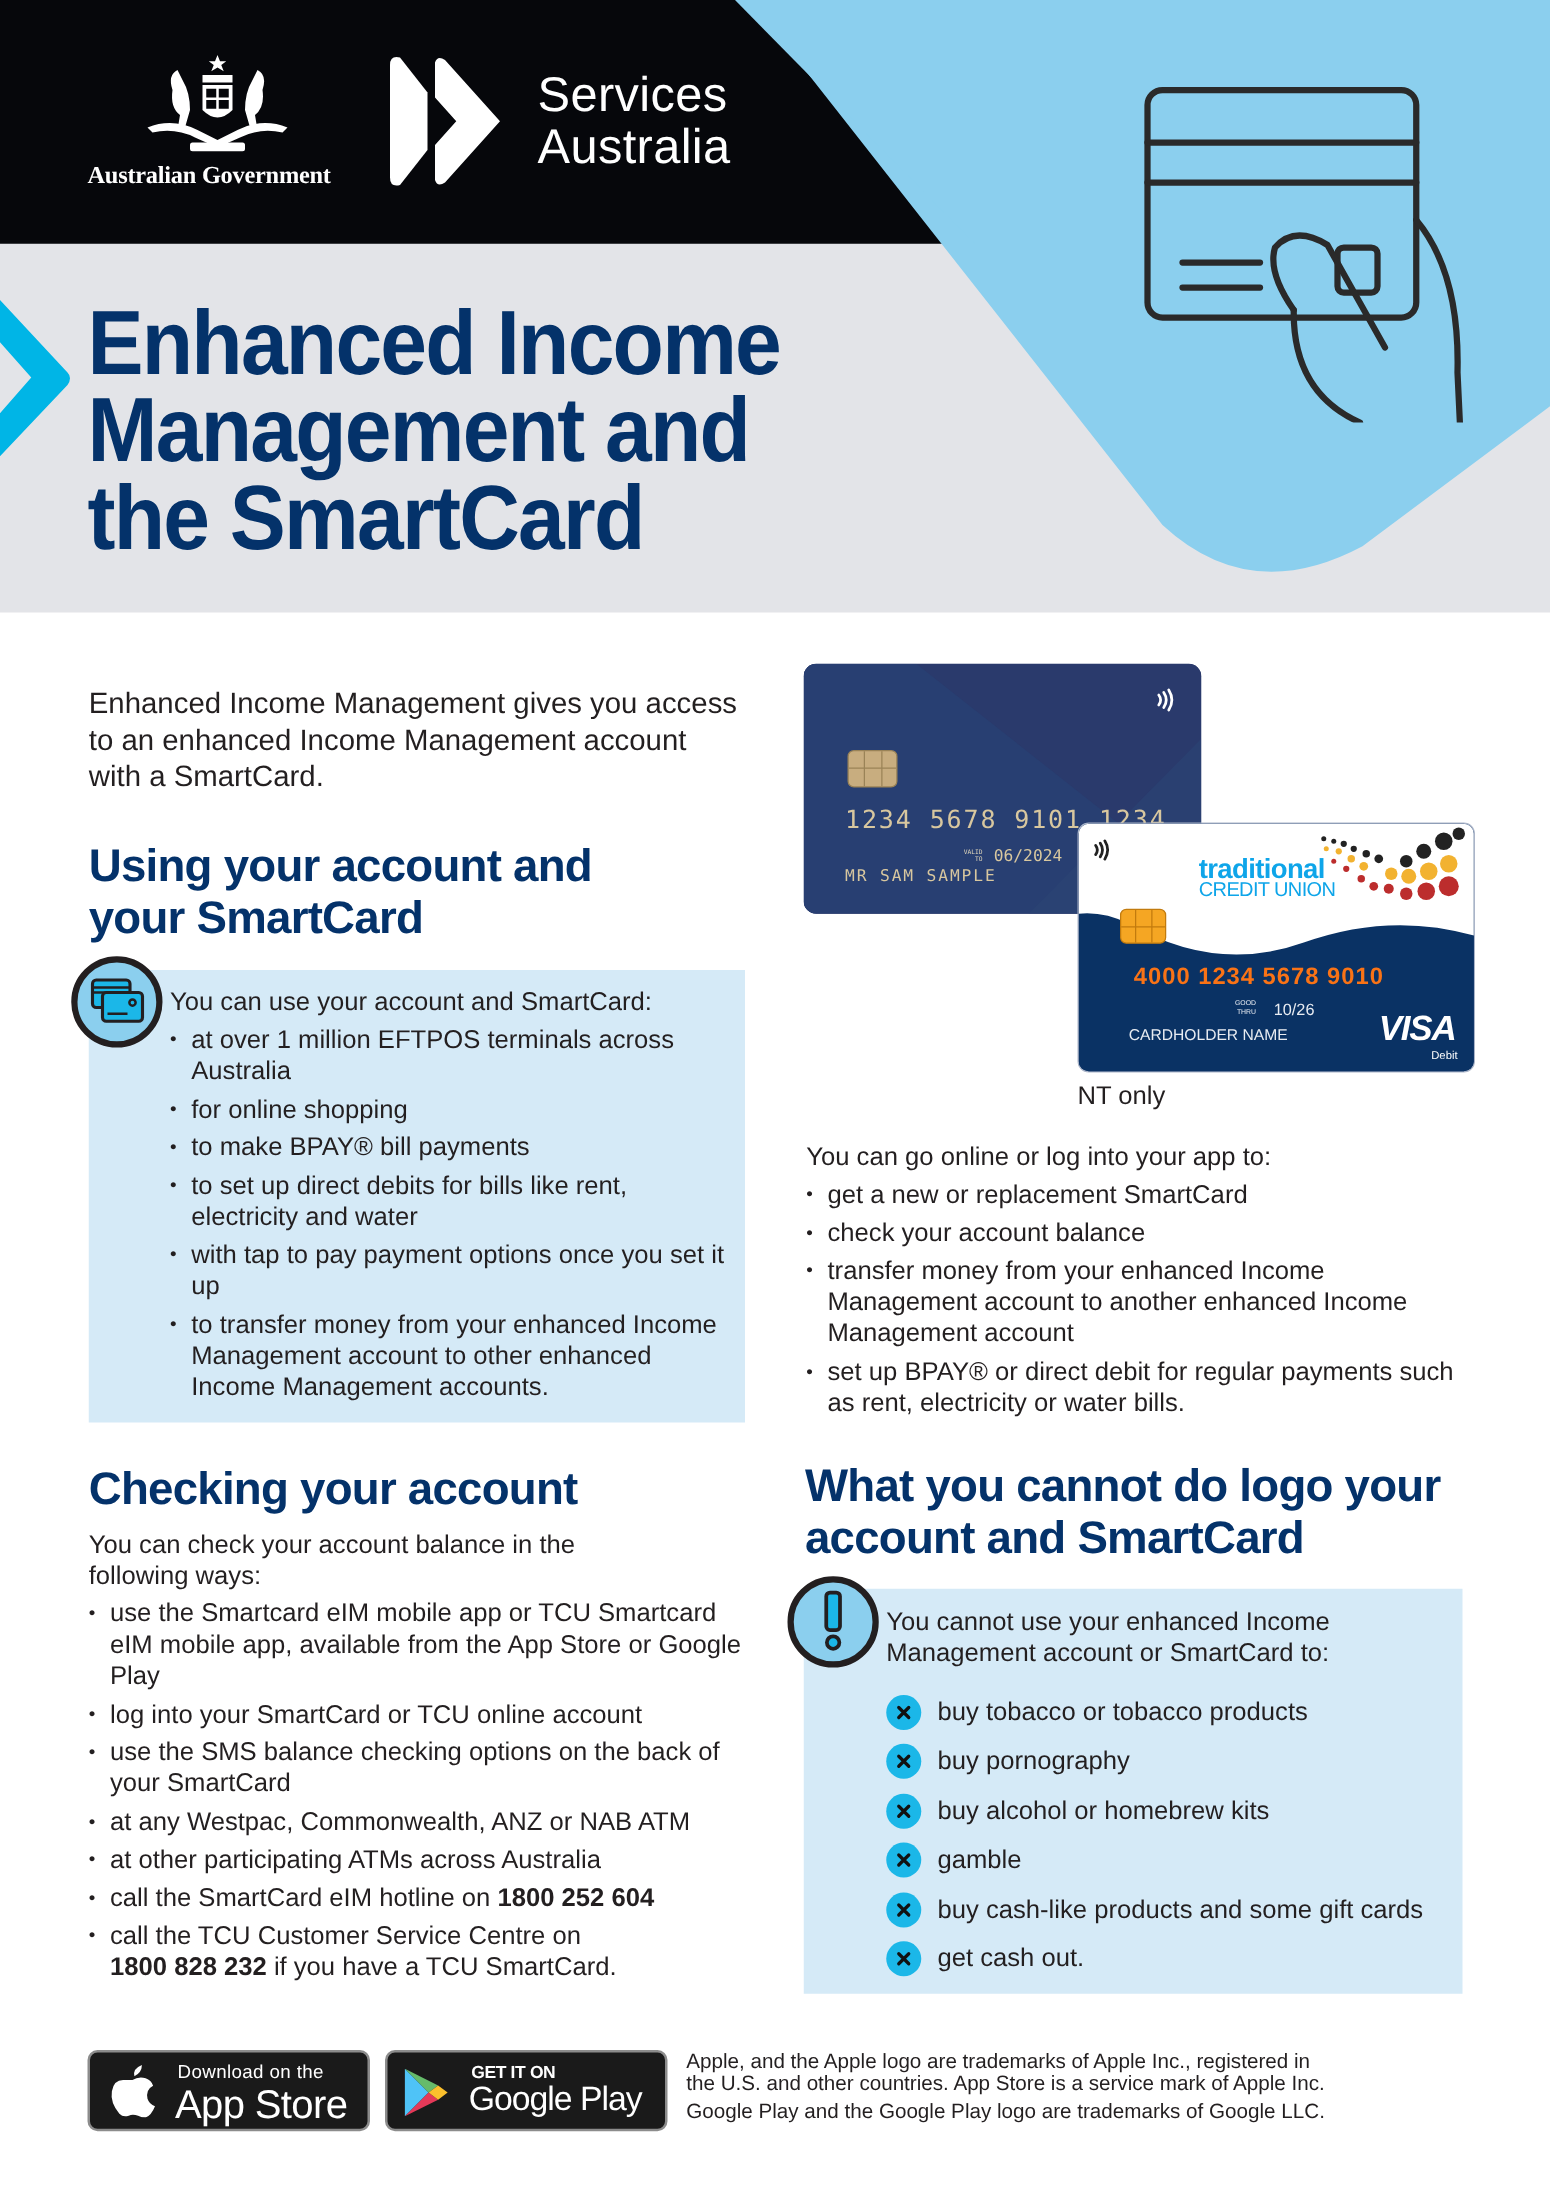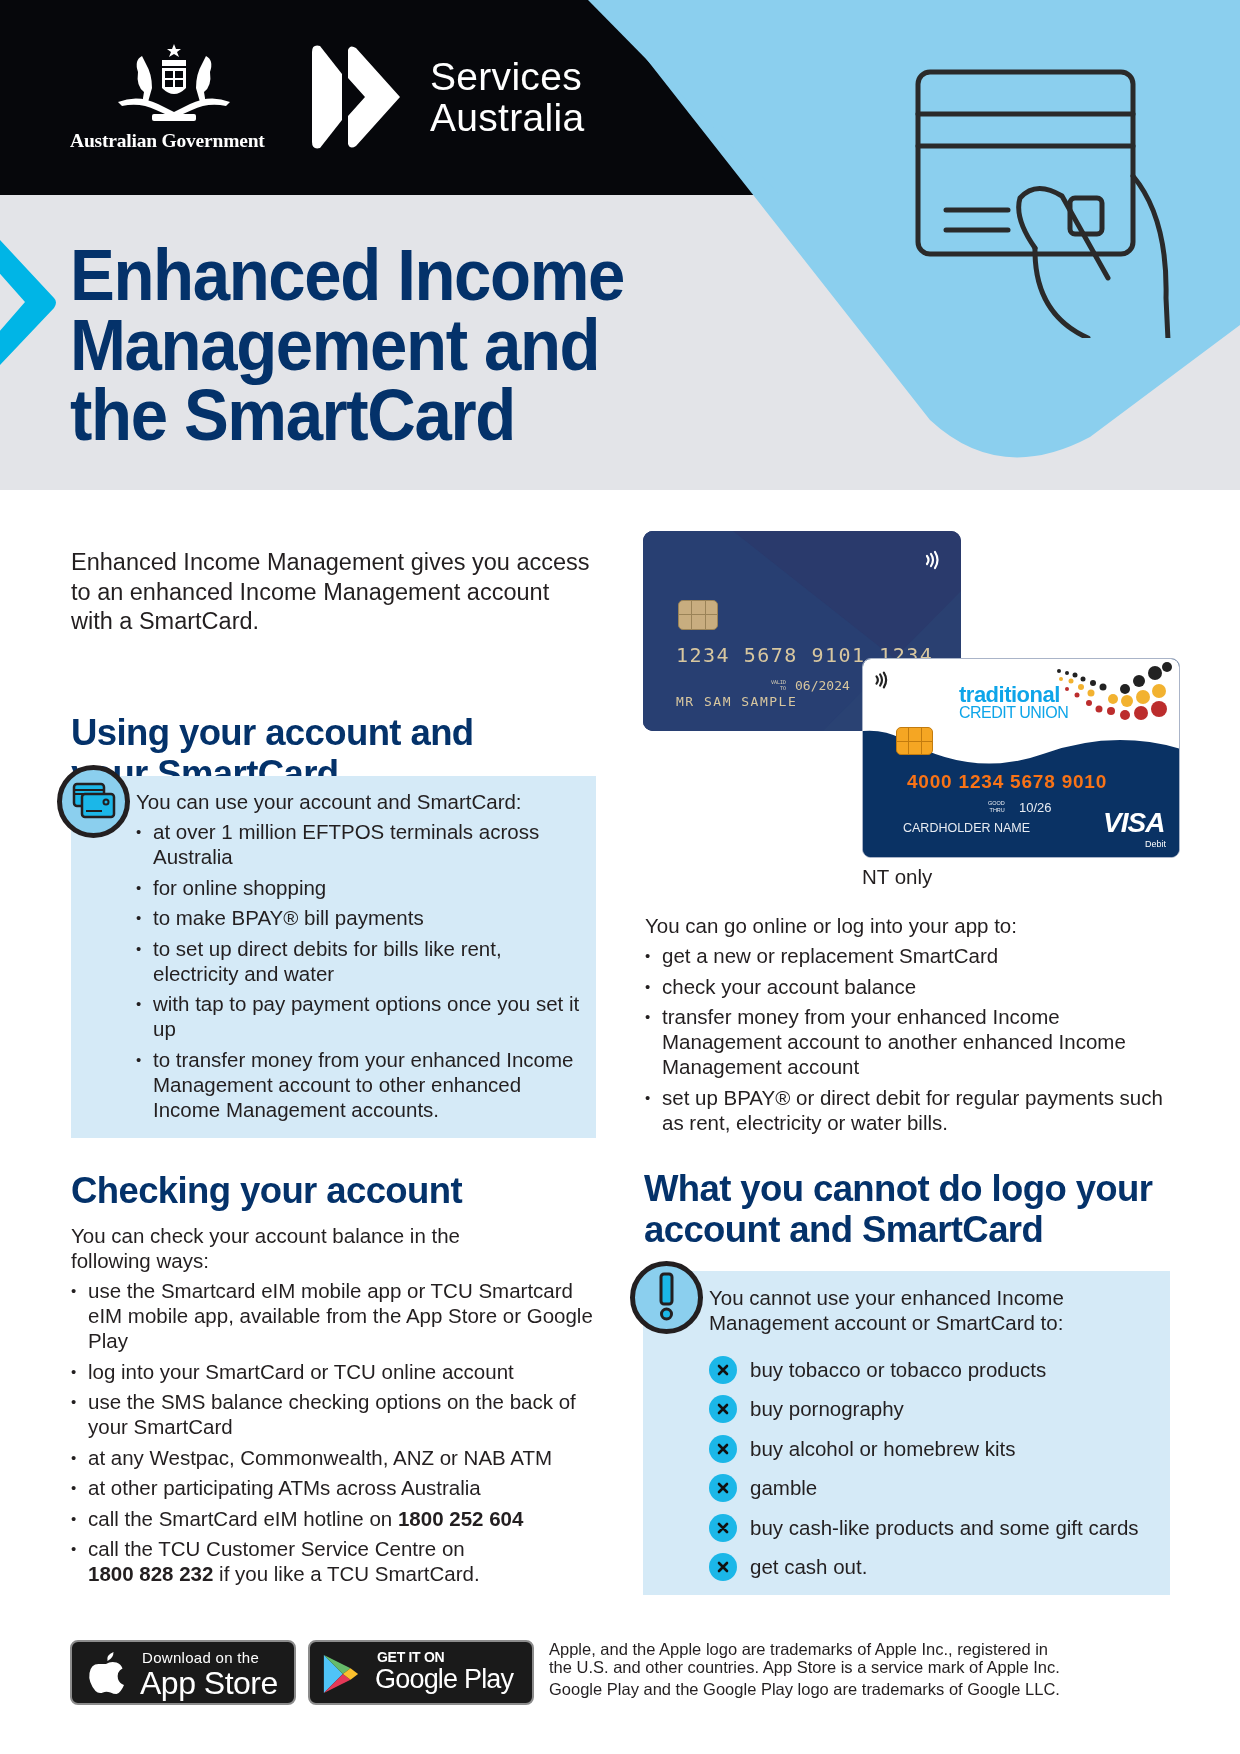--- a/index.html
+++ b/index.html
@@ -98,21 +98,21 @@
 
   <h1 class="page-title">
     <div>Enhanced Income</div>
     <div>Management and</div>
     <div>the SmartCard</div>
   </h1>
 </div>
 
 <p class="intro" style="position:absolute; left:71px; top:548px; width:520px;">Enhanced Income Management gives you access to an enhanced Income Management account with a SmartCard.</p>
 
-<h2 class="section" style="position:absolute; left:71px; top:672px; width:520px;margin-top:40px;">
+<h2 class="section" style="position:absolute; left:71px; top:672px; width:520px;">
   <div>Using your account and</div>
   <div>your SmartCard</div>
 </h2>
 
 <div class="callout" style="left:71px; top:776px; width:525px; height:362px;">
   <div style="position:absolute; left:65px; top:13px; width:450px;">
     <p class="callout-lead" style="margin-bottom:5px;">You can use your account and SmartCard:</p>
     <ul class="dots">
       <li>at over 1 million EFTPOS terminals across Australia</li>
       <li>for online shopping</li>
@@ -138,21 +138,21 @@
 
 <div style="position:absolute; left:71px; top:1223px; width:530px;">
   <p class="callout-lead" style="margin-bottom:5px; width:420px;">You can check your account balance in the following ways:</p>
   <ul class="dots">
     <li><span>use the Smartcard eIM mobile app or TCU Smartcard eIM mobile app, available from the App Store or Google Play</span></li>
     <li><span>log into your SmartCard or TCU online account</span></li>
     <li><span>use the SMS balance checking options on the back of your SmartCard</span></li>
     <li><span>at any Westpac, Commonwealth, ANZ or NAB ATM</span></li>
     <li><span>at other participating ATMs across Australia</span></li>
     <li><span>call the SmartCard eIM hotline on </span><b>1800 252 604</b></li>
-    <li><span>call the TCU Customer Service Centre on </span><br><b>1800 828 232</b><span> if you like a TCU SmartCard.</span></li>
+    <li><span>call the TCU Customer Service Centre on </span><br><b>1800 828 232</b><span> if you have a TCU SmartCard.</span></li>
   </ul>
 </div>
 
 <div class="card-generic">
   <svg viewBox="0 0 318 200" width="318" height="200" style="position:absolute;left:0;top:0;">
     <rect width="318" height="200" fill="#2a3a6c"></rect>
     <polygon points="0,0 90,0 318,180 318,200 0,200" fill="#283f72"></polygon>
     <polygon points="180,200 318,60 318,200" fill="#2b4475" opacity="0.6"></polygon>
   </svg>
   <svg viewBox="0 0 24 24" width="24" height="24" style="position:absolute;left:278px;top:17px;">

